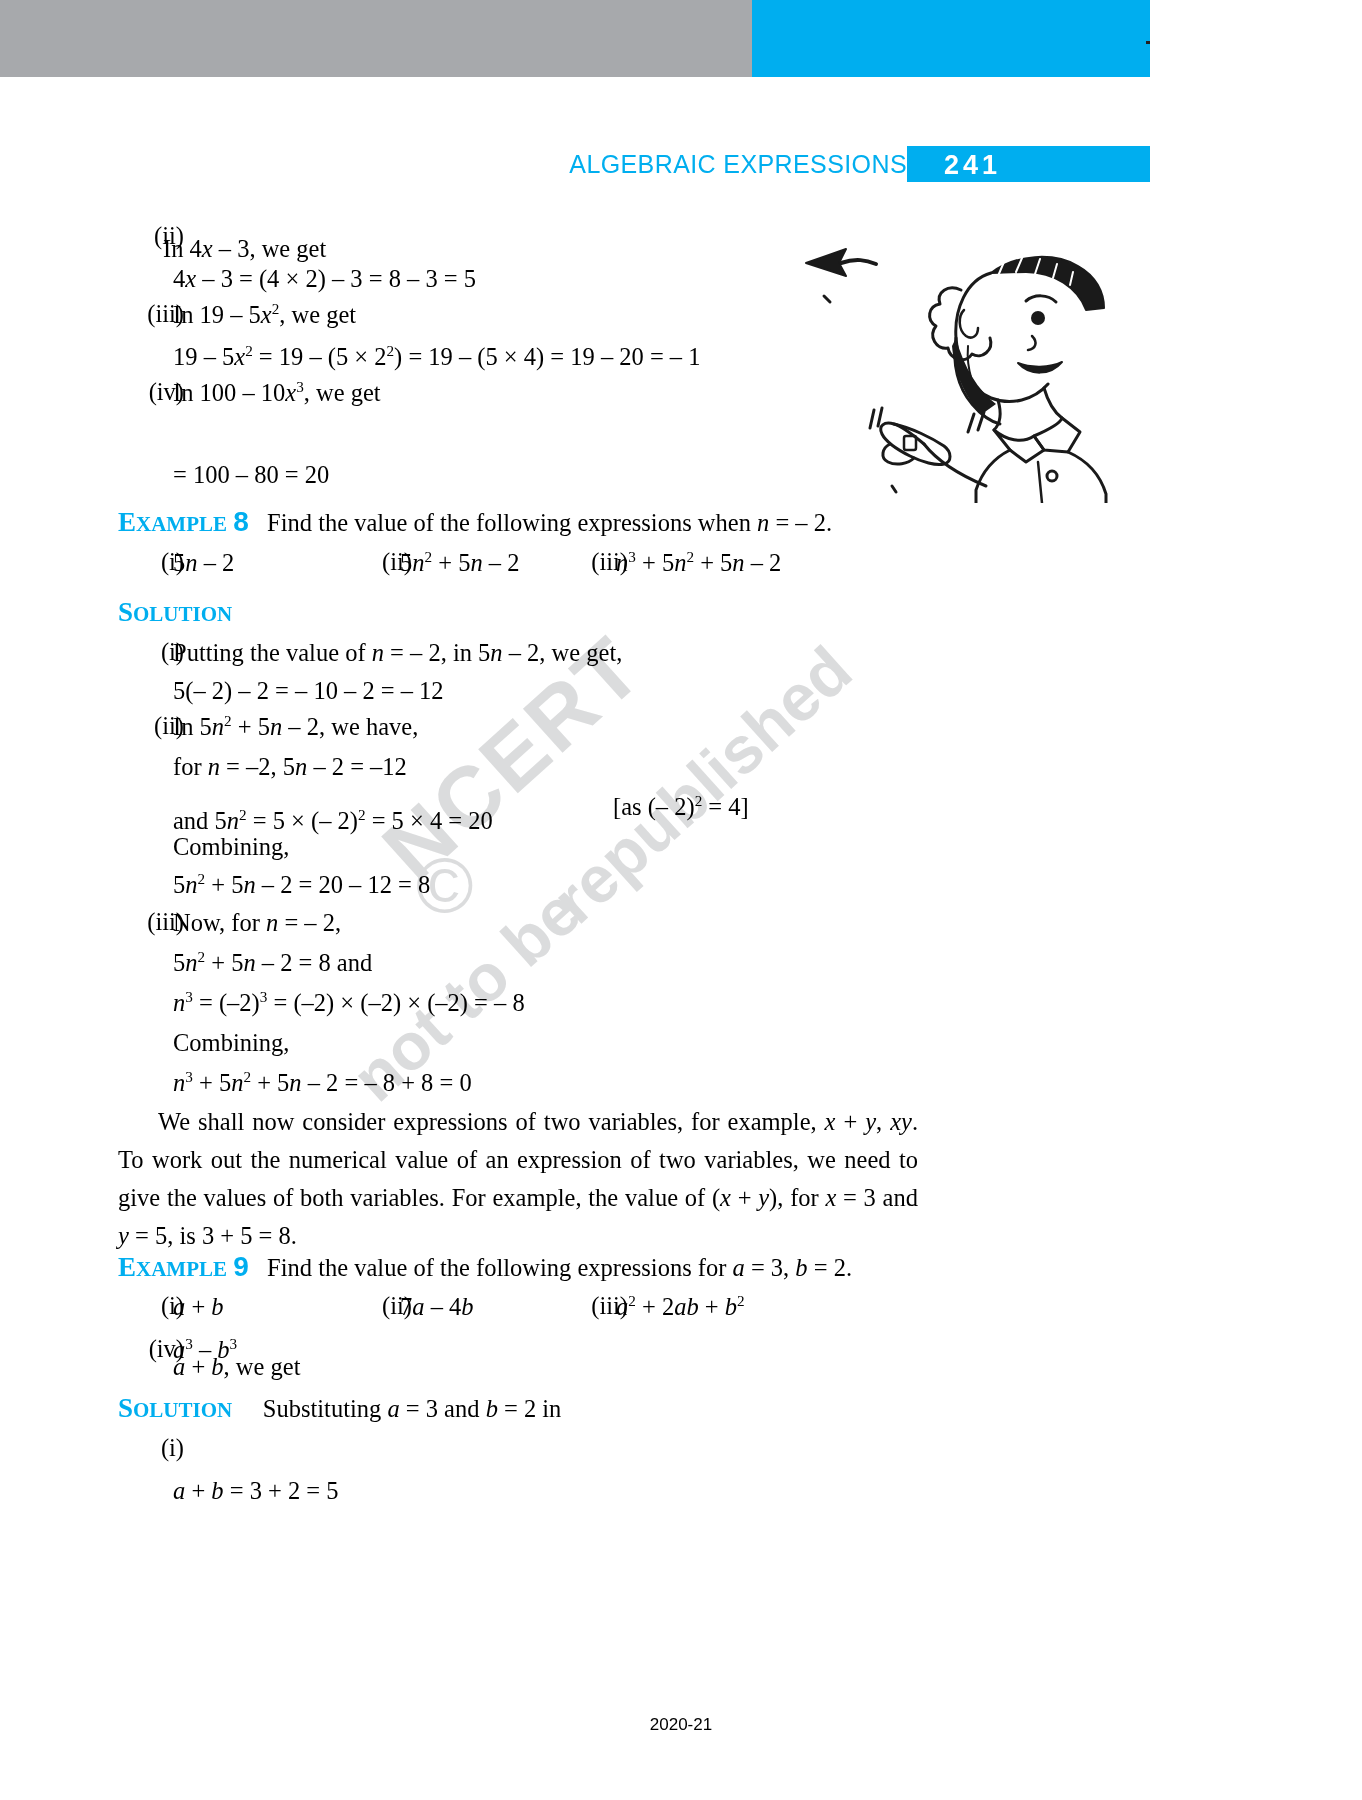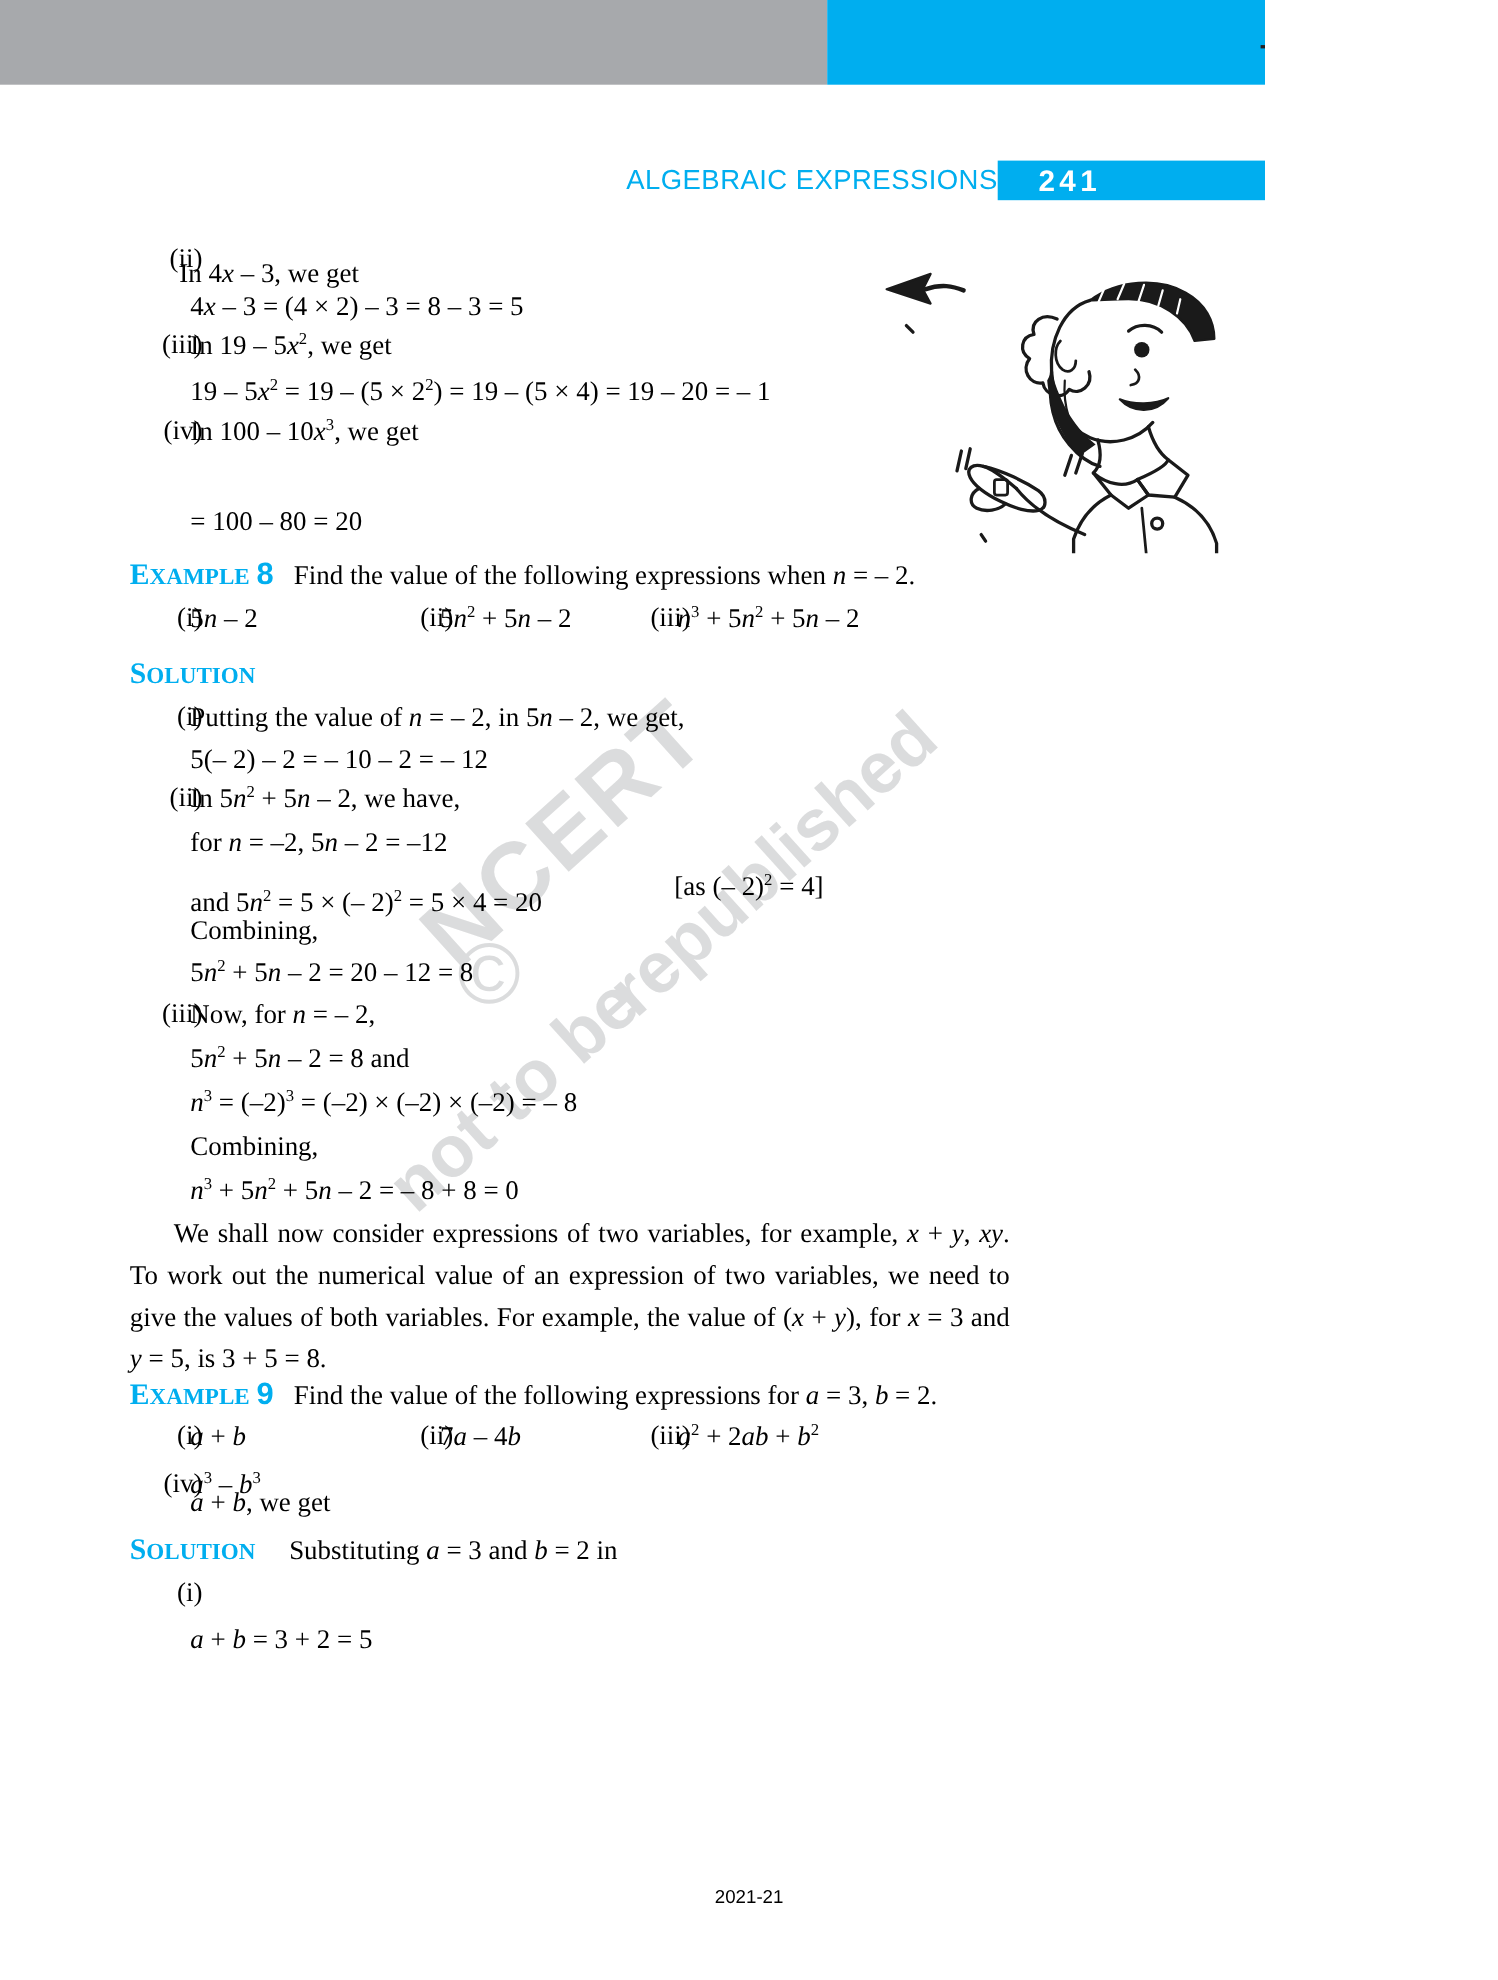--- a/index.html
+++ b/index.html
@@ -437,15 +437,15 @@
     <div class="line" style="left:173px; top:1352px;">
       <i>a</i> + <i>b</i>, we get
     </div>
 
     <div class="line" style="left:173px; top:1476px;">
       <i>a</i> + <i>b</i> = 3 + 2 = 5
     </div>
 
   </div>
 
-  <div class="footer">2021-21</div>
+  <div class="footer">2020-21</div>
 
 </div>
 
 </body></html>

